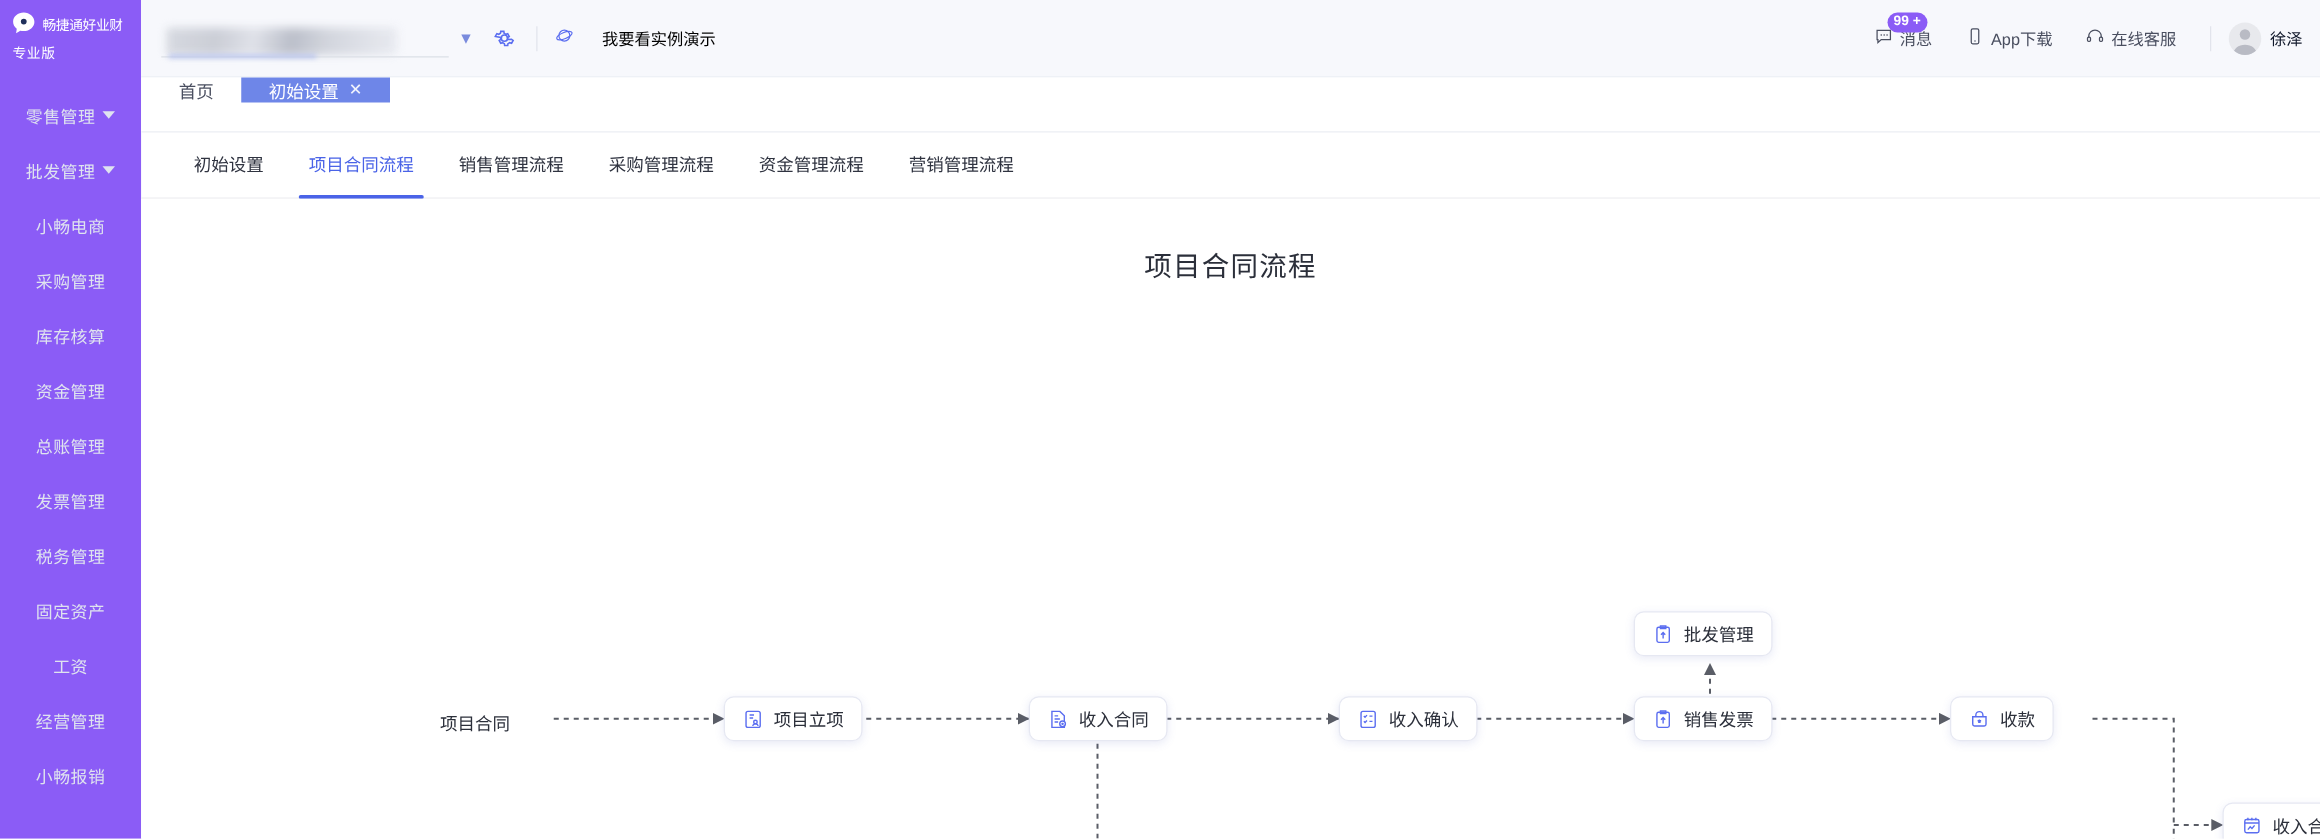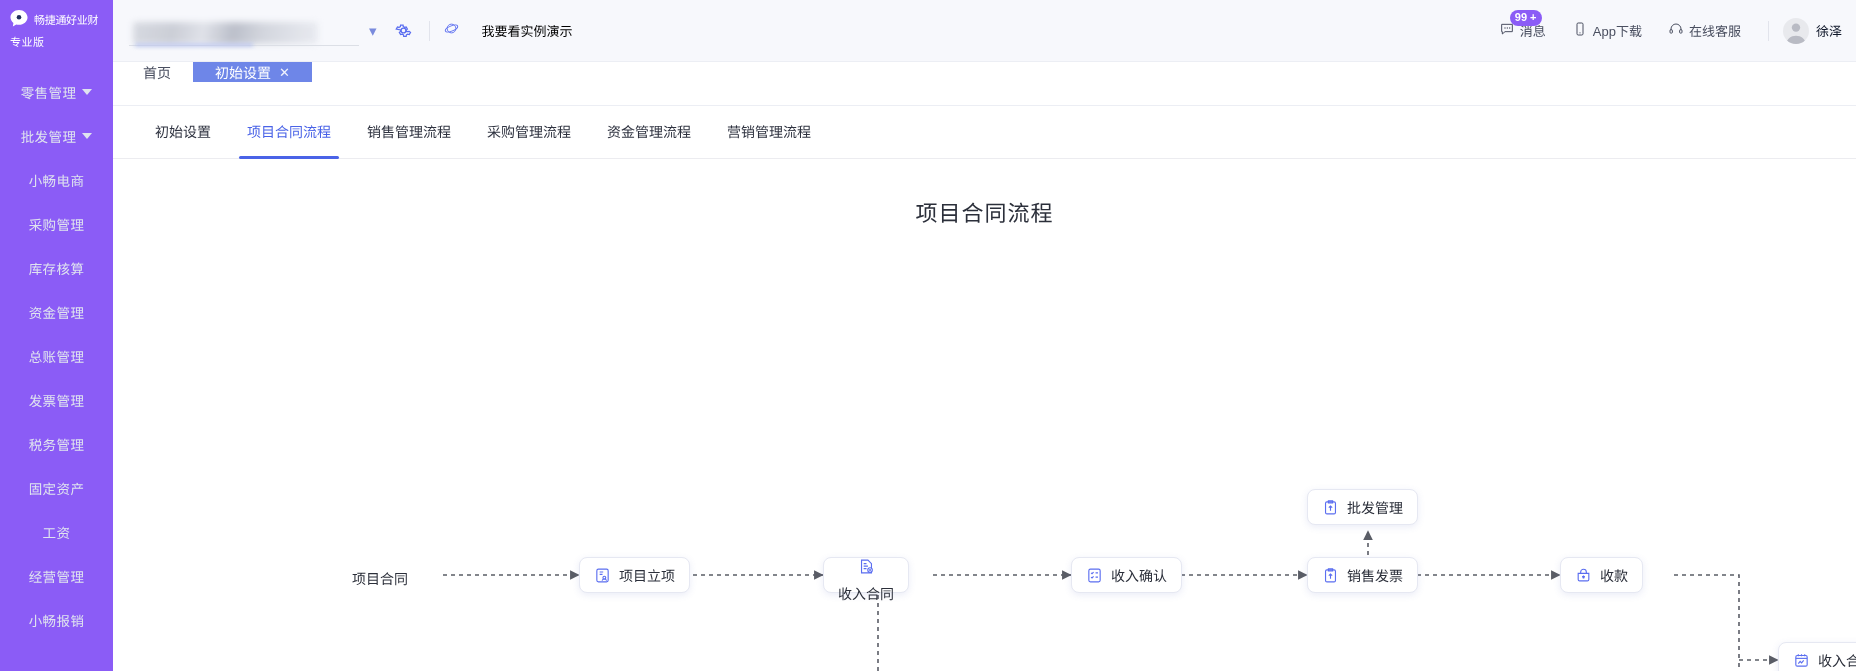--- a/index.html
+++ b/index.html
@@ -478,21 +478,21 @@
       <div class="node" style="left:466px; top:398px;">
         <svg class="nicon" viewBox="0 0 24 24" fill="none" stroke="#5b6ef0" stroke-width="1.6">
           <rect x="4" y="3" width="16" height="18" rx="2.2"></rect>
           <path d="M8 7h5M8 10.5h4"></path>
           <circle cx="14.6" cy="15" r="2"></circle>
           <path d="M11.4 19.3c.5-1.6 1.8-2.4 3.2-2.4s2.7.8 3.2 2.4"></path>
         </svg>
         <span>项目立项</span>
       </div>
 
-      <div class="node" style="left:710px; top:398px;flex-direction:column;">
+      <div class="node" style="left:710px; top:398px;">
         <svg class="nicon" viewBox="0 0 24 24" fill="none" stroke="#5b6ef0" stroke-width="1.6">
           <path d="M5 3h9l5 5v13H5z"></path>
           <path d="M8 8h4M8 11.5h6M8 15h4"></path>
           <circle cx="17" cy="17" r="3.2" fill="#ffffff"></circle>
           <path d="M15.7 17h2.6M17 15.7v2.6"></path>
         </svg>
         <span>收入合同</span>
       </div>
 
       <div class="node" style="left:958px; top:398px;">

